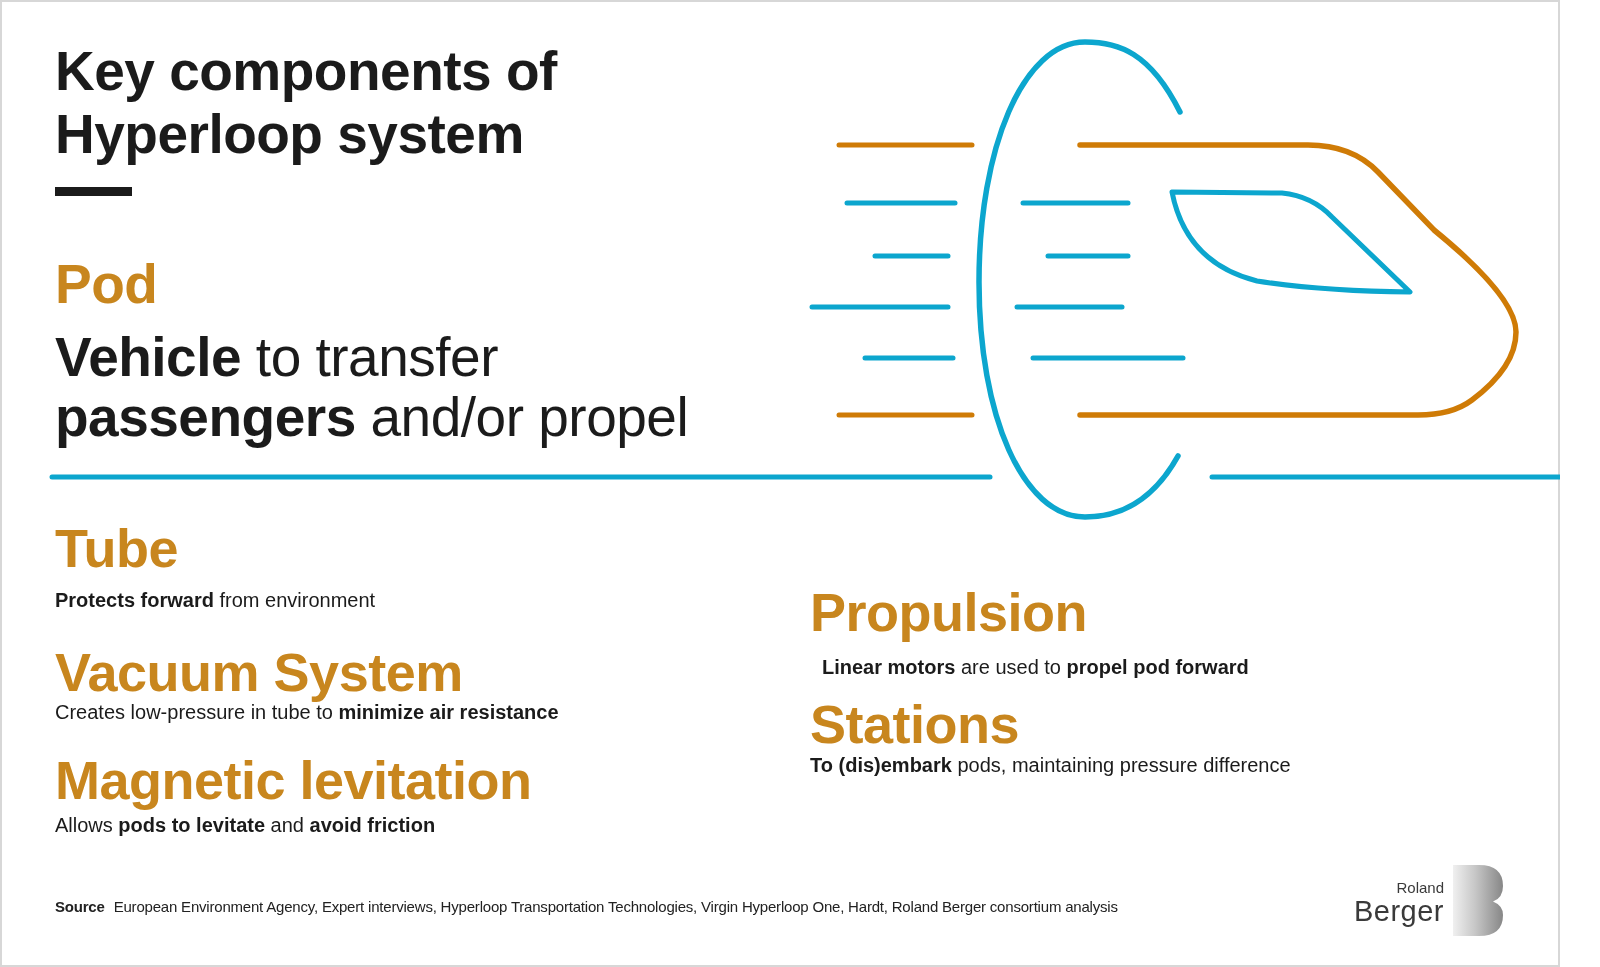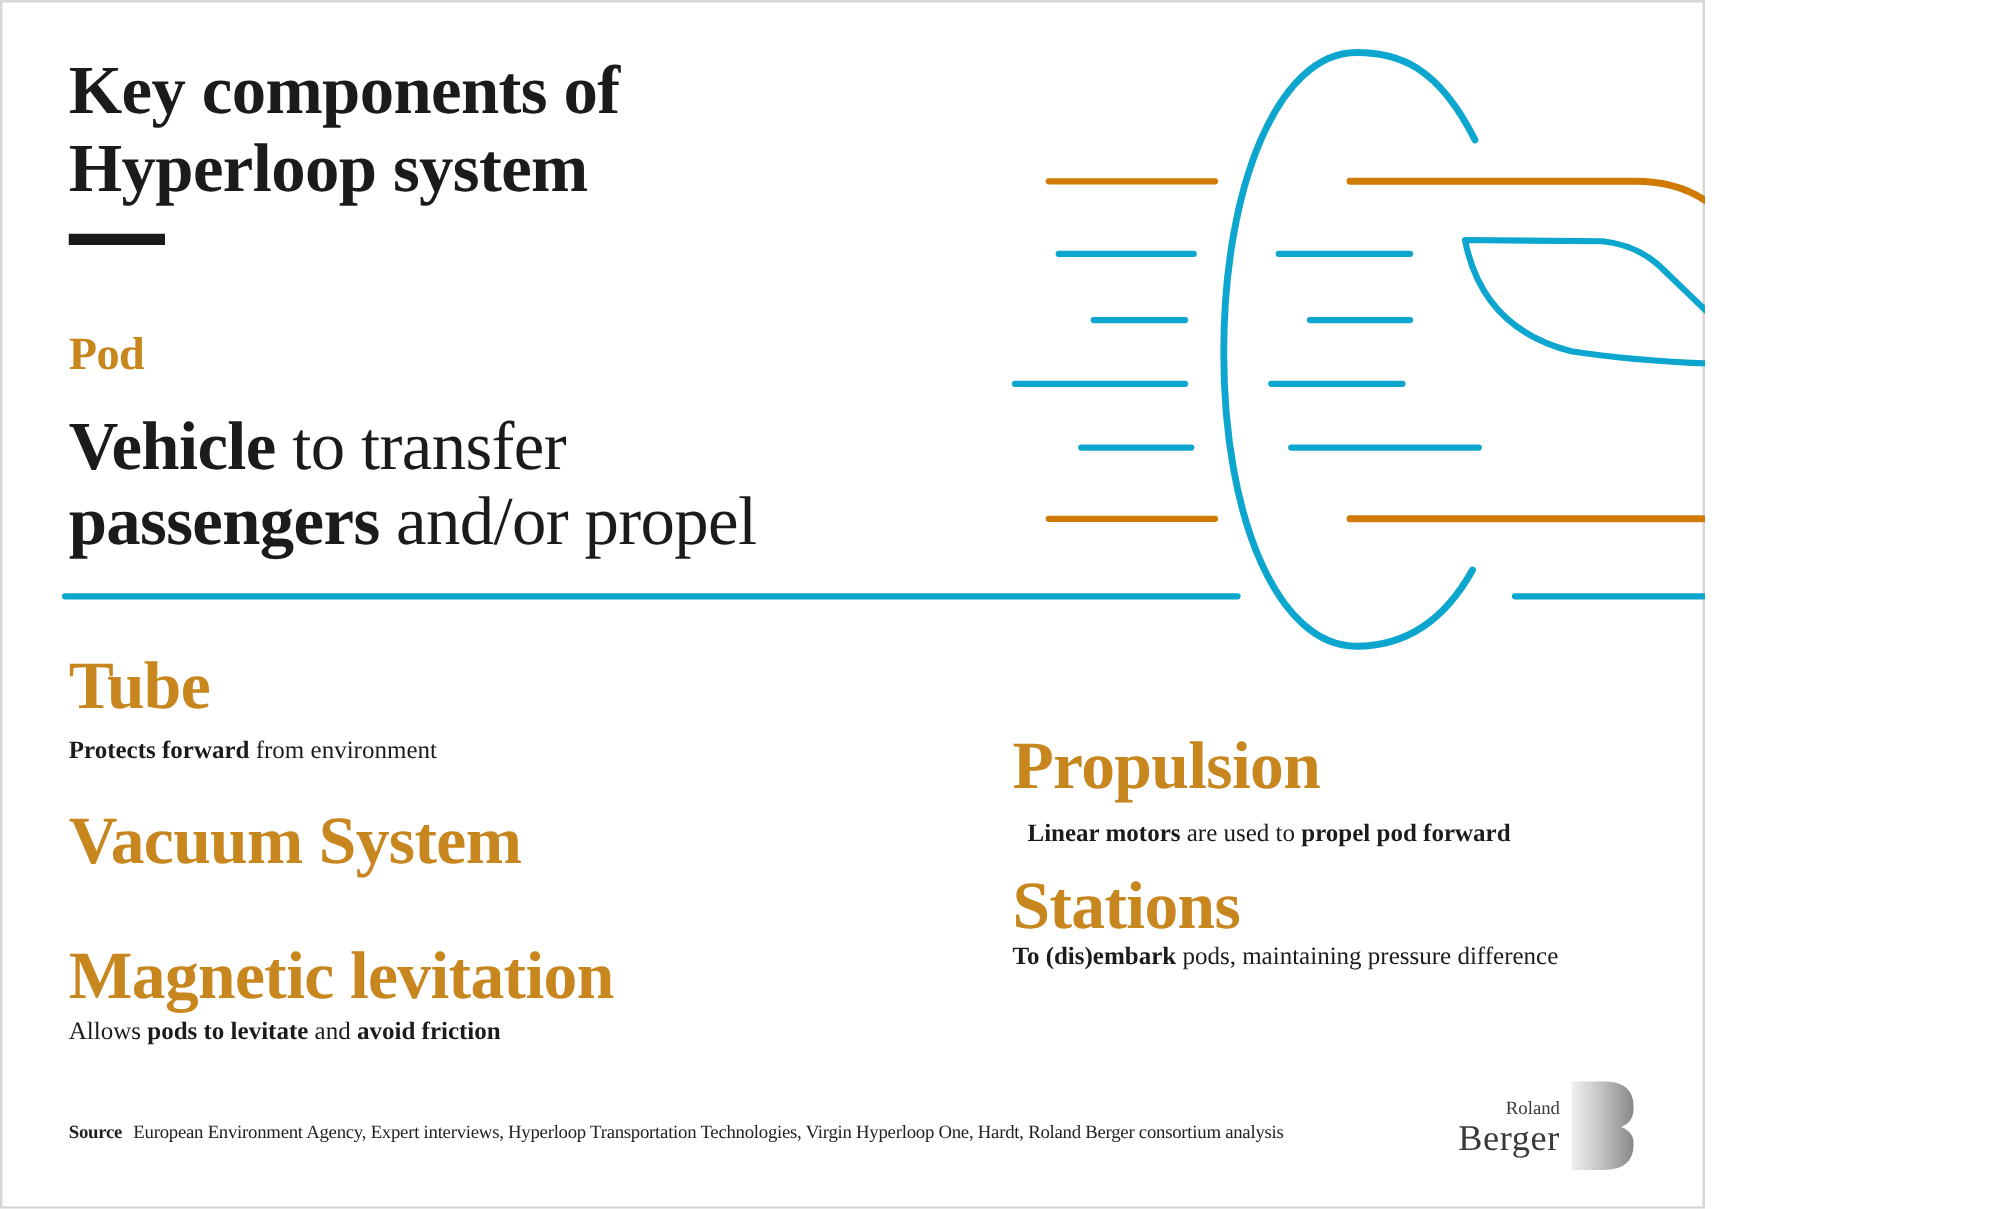--- a/index.html
+++ b/index.html
@@ -1,28 +1,28 @@
 <!DOCTYPE html>
 <html><head>
 <meta charset="utf-8">
 <style>
   html,body{margin:0;padding:0;background:#ffffff;}
   .canvas{
-    position:relative;width:1364px;height:967px;background:#ffffff;overflow:hidden;
-    font-family:Liberation Serif, serif;color:#1b1b1b;
+    position:relative;width:1560px;height:967px;background:#ffffff;overflow:hidden;
+    font-family:Liberation Sans, sans-serif;color:#1b1b1b;
     box-shadow:inset 0 0 0 2px #d7d7d7;
   }
   .illustration{position:absolute;inset:0;width:1600px;height:967px;pointer-events:none;}
   .abs{position:absolute;}
   .title{
     left:55px;top:40px;margin:0;font-size:55px;line-height:63px;font-weight:700;color:#1b1b1b;letter-spacing:-0.5px;
   }
   .title-dash{left:55px;top:187px;width:77px;height:9px;background:#1b1b1b;}
   .h-orange{margin:0;font-weight:700;color:#c8861e;letter-spacing:-0.5px;}
-  .h-big{font-size:37px;line-height:60px;}
+  .h-big{font-size:55px;line-height:60px;}
   .h-section{font-size:54px;line-height:58px;}
   .pod-h{left:55px;top:254px;}
   .pod-desc{left:55px;top:327px;font-size:55px;line-height:60px;font-weight:400;color:#1b1b1b;letter-spacing:-0.5px;}
   .pod-desc b{font-weight:700;}
   .desc{font-size:20px;line-height:24px;font-weight:400;color:#1b1b1b;}
   .desc b{font-weight:700;}
   .col-left{left:55px;}
   .col-right{left:810px;}
   .source{left:55px;top:896px;font-size:15px;line-height:21px;color:#222;letter-spacing:-0.2px;white-space:nowrap;}
   .source b{font-weight:700;margin-right:9px;}
@@ -68,20 +68,21 @@
   <h2 class="abs h-orange h-big pod-h">Pod</h2>
   <div class="abs pod-desc">
     <div><b>Vehicle</b><span> to transfer</span></div>
     <div><b>passengers</b><span> and/or propel</span></div>
   </div>
 
   <h2 class="abs h-orange h-section col-left" style="top:519px">Tube</h2>
   <p class="abs desc col-left" style="top:588px;margin:0"><b>Protects forward</b><span> from environment</span></p>
 
   <h2 class="abs h-orange h-section col-left" style="top:643px">Vacuum System</h2>
+  <p class="abs desc col-left" style="top:700px;margin:0"><span>Creates low-pressure in tube to </span><b>minimize air resistance</b></p>
 
   <h2 class="abs h-orange h-section col-left" style="top:751px">Magnetic levitation</h2>
   <p class="abs desc col-left" style="top:813px;margin:0"><span>Allows </span><b>pods to levitate</b><span> and </span><b>avoid friction</b></p>
 
   <h2 class="abs h-orange h-section col-right" style="top:583px">Propulsion</h2>
   <p class="abs desc col-right" style="top:643px;margin:12px"><b>Linear motors</b><span> are used to </span><b>propel pod forward</b></p>
 
   <h2 class="abs h-orange h-section col-right" style="top:695px">Stations</h2>
   <p class="abs desc col-right" style="top:753px;margin:0"><b>To (dis)embark</b><span> pods, maintaining pressure difference</span></p>
 

